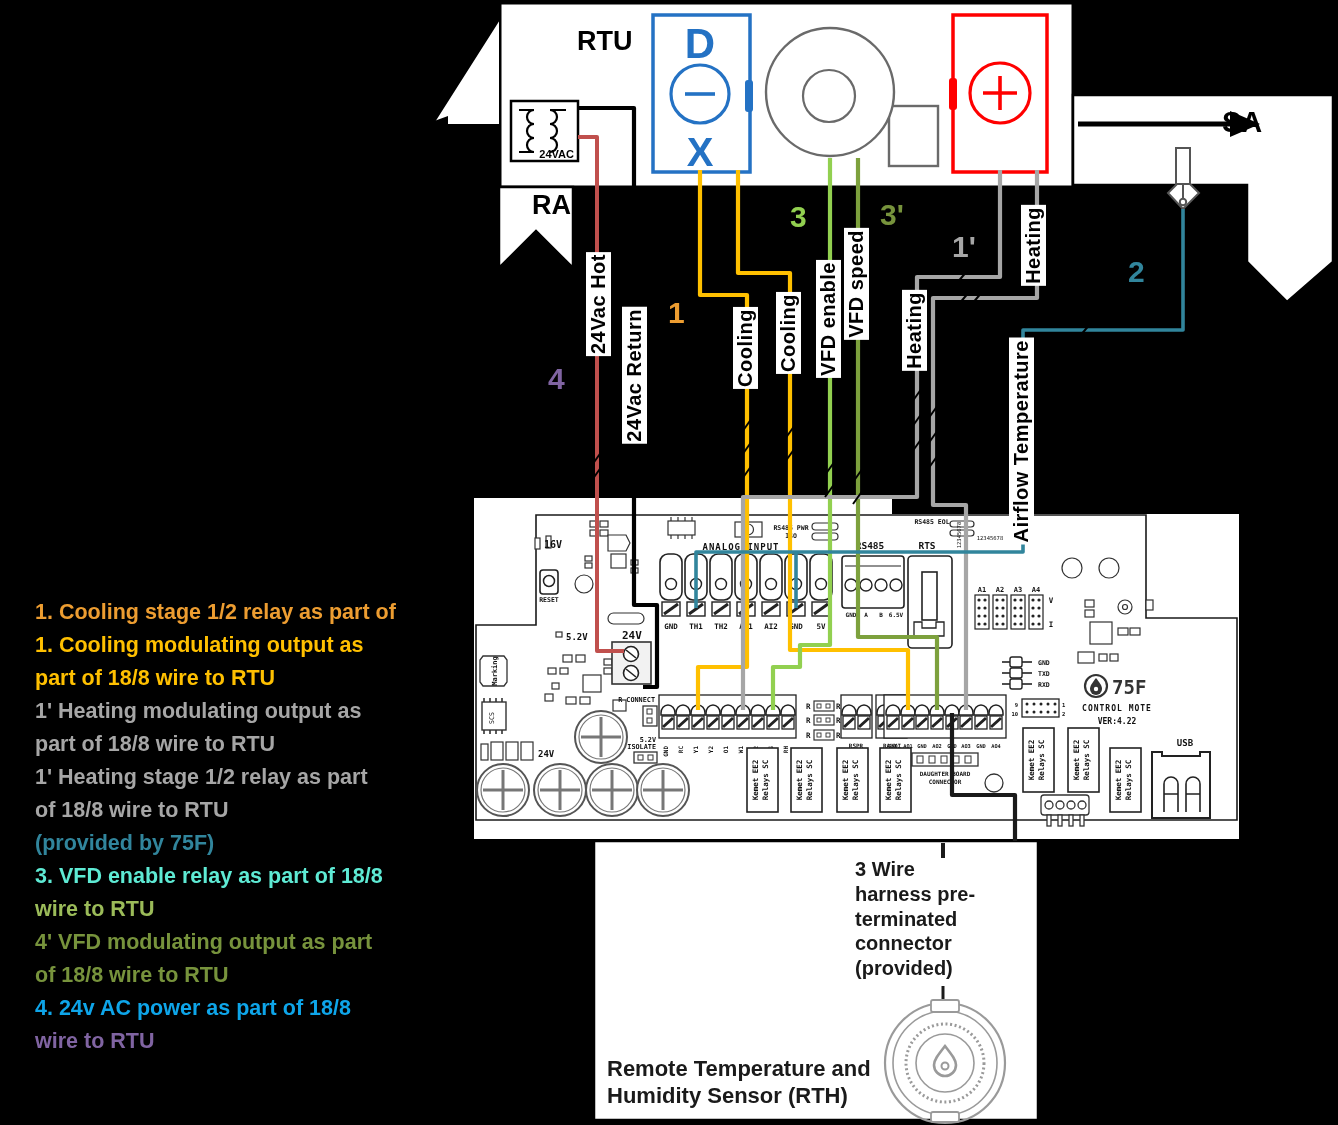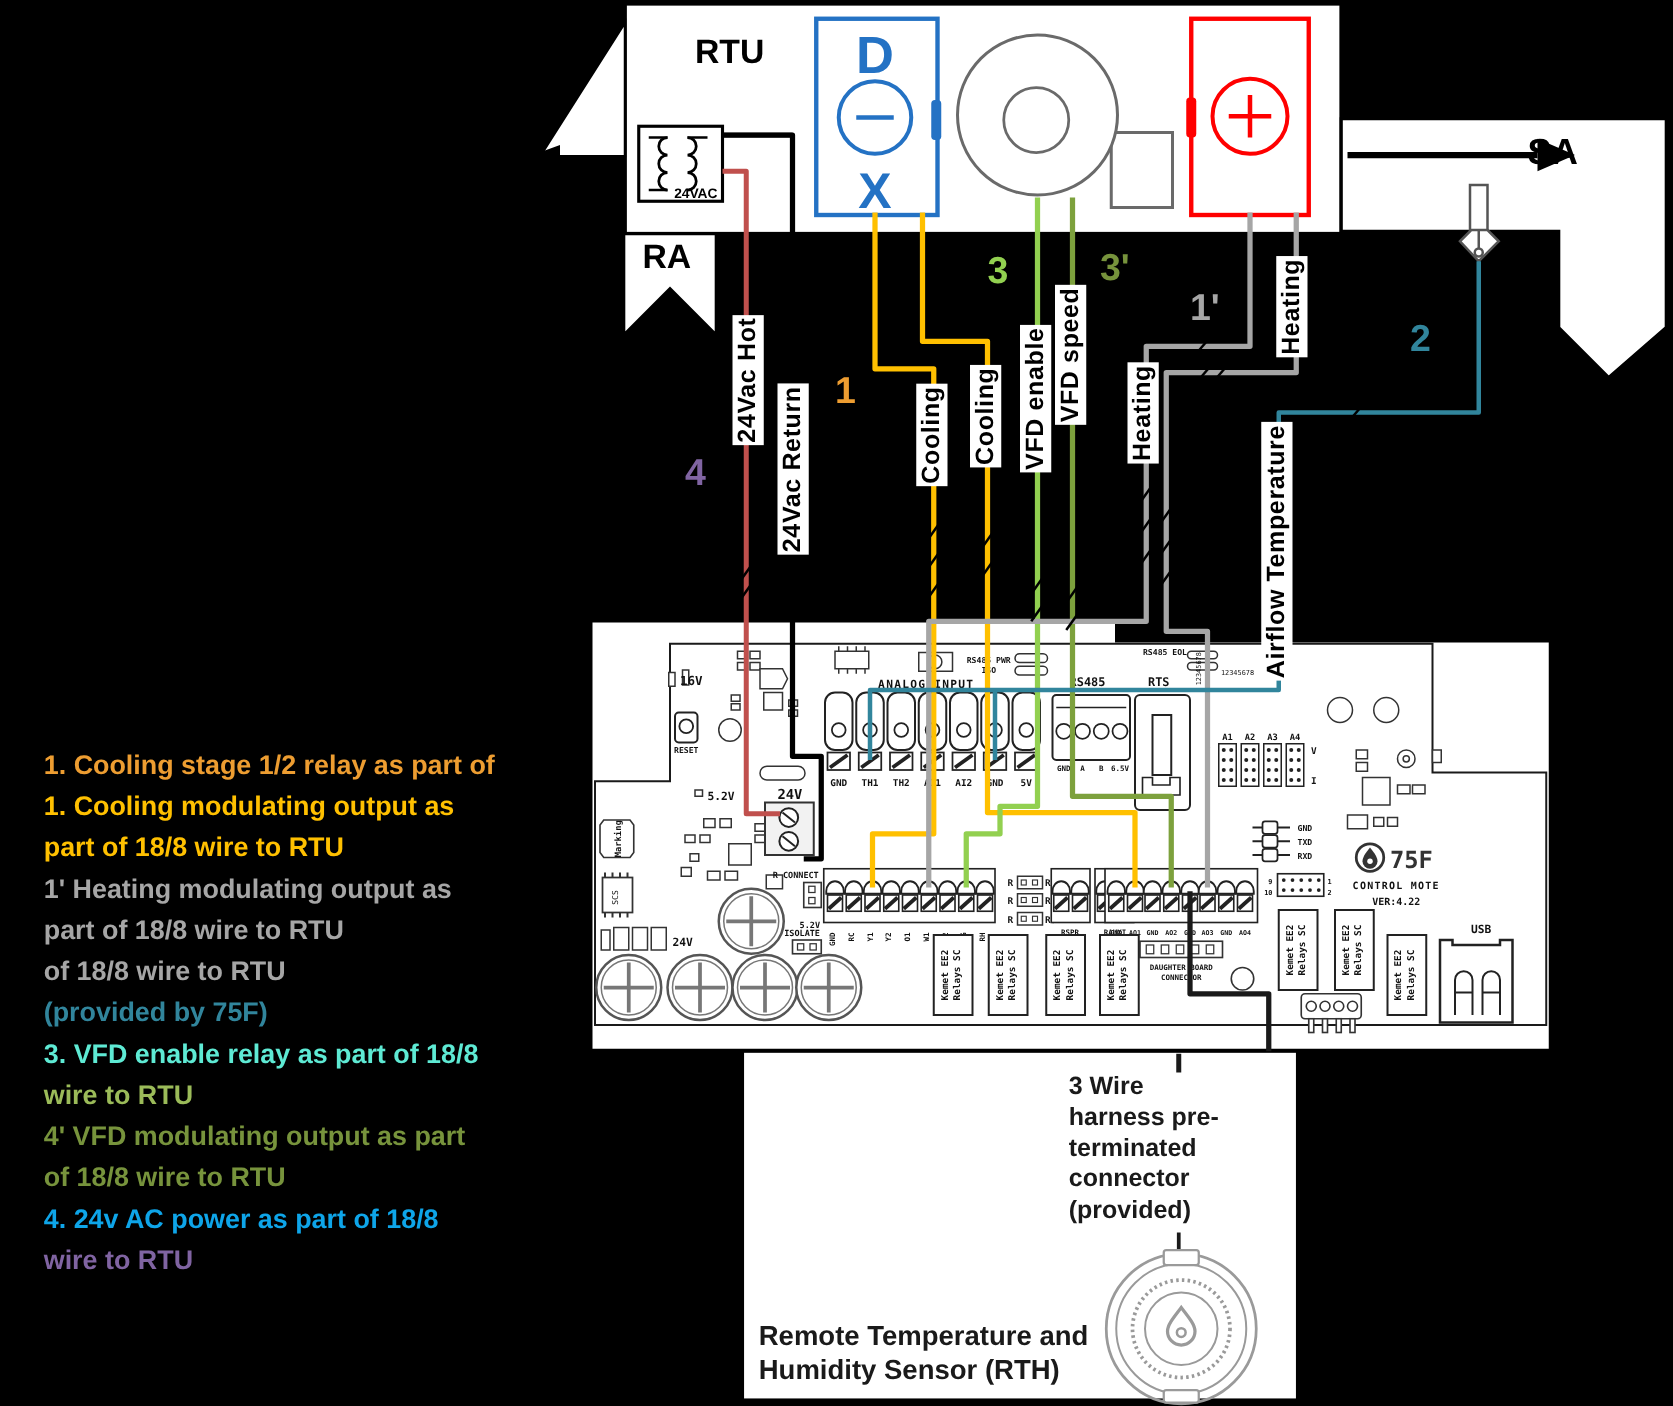--- a/index.html
+++ b/index.html
@@ -531,22 +531,22 @@
     <circle cx="945" cy="1063" r="29" stroke-width="1.6"></circle>
     <rect x="931" y="1000" width="28" height="12" rx="2" fill="#fff" stroke-width="1.8"></rect>
     <rect x="931" y="1112" width="28" height="10" rx="2" fill="#fff" stroke-width="1.8"></rect>
     <g>
       <path d="M945,1046 c-7,9 -11,14 -11,19 a11,11 0 0 0 22,0 c0,-5 -4,-10 -11,-19 z" fill="none" stroke="#9a9a9a" stroke-width="2.6"></path>
       <circle cx="945" cy="1066" r="3.5" fill="none" stroke="#9a9a9a" stroke-width="2"></circle>
     </g>
   </g>
 </svg>
 
-  <div class="biglbl" style="left:556px;top:26px;">RTU</div>
-  <div class="biglbl" style="left:514px;top:190px;">RA</div>
+  <div class="biglbl" style="left:577px;top:26px;">RTU</div>
+  <div class="biglbl" style="left:532px;top:190px;">RA</div>
   <div class="biglbl" style="left:1222px;top:106px;font-size:29px;">SA</div>
 
   <div class="vlabel" style="left:586px;top:252px;">24Vac Hot</div>
   <div class="vlabel" style="left:622px;top:307px;">24Vac Return</div>
   <div class="vlabel" style="left:733px;top:307px;">Cooling</div>
   <div class="vlabel" style="left:776px;top:292px;">Cooling</div>
   <div class="vlabel" style="left:816px;top:260px;">VFD enable</div>
   <div class="vlabel" style="left:844px;top:228px;">VFD speed</div>
   <div class="vlabel" style="left:902px;top:290px;">Heating</div>
   <div class="vlabel" style="left:1021px;top:205px;">Heating</div>
@@ -558,20 +558,21 @@
   <span class="wnum" style="left: 880px; top: 198px; color: rgb(119, 147, 60);">3'</span>
   <span class="wnum" style="left: 952px; top: 230px; color: rgb(166, 166, 166);">1'</span>
   <span class="wnum" style="left: 1128px; top: 255px; color: rgb(49, 133, 156);">2</span>
 
   <div id="legend">
     <div class="legend-line" style="color: rgb(237, 157, 49);">1. Cooling stage 1/2 relay as part of</div>
     <div class="legend-line" style="color: rgb(255, 192, 0);">1. Cooling modulating output as</div>
     <div class="legend-line" style="color: rgb(255, 192, 0);">part of 18/8 wire to RTU</div>
     <div class="legend-line" style="color: rgb(166, 166, 166);">1' Heating modulating output as</div>
     <div class="legend-line" style="color: rgb(166, 166, 166);">part of 18/8 wire to RTU</div>
+    <div class="legend-line" style="color: rgb(166, 166, 166);">1' Heating stage 1/2 relay as part</div>
     <div class="legend-line" style="color: rgb(166, 166, 166);">of 18/8 wire to RTU</div>
     <div class="legend-line" style="color: rgb(49, 133, 156);">(provided by 75F)</div>
     <div class="legend-line" style="color: #5eead4;">3. VFD enable relay as part of 18/8</div>
     <div class="legend-line" style="color: rgb(155, 187, 89);">wire to RTU</div>
     <div class="legend-line" style="color: rgb(119, 147, 60);">4' VFD modulating output as part</div>
     <div class="legend-line" style="color: rgb(119, 147, 60);">of 18/8 wire to RTU</div>
     <div class="legend-line" style="color: #0ea5e9;">4. 24v AC power as part of 18/8</div>
     <div class="legend-line" style="color: rgb(128, 100, 162);">wire to RTU</div>
   </div>
 

